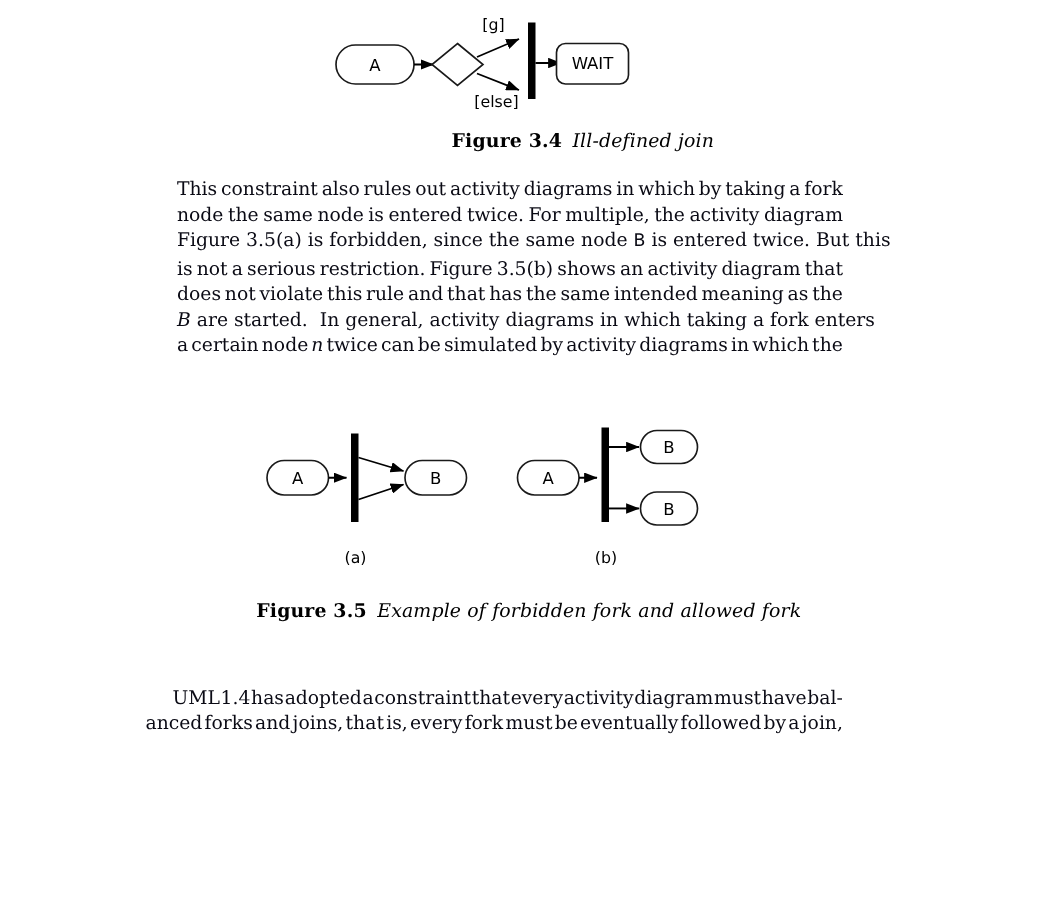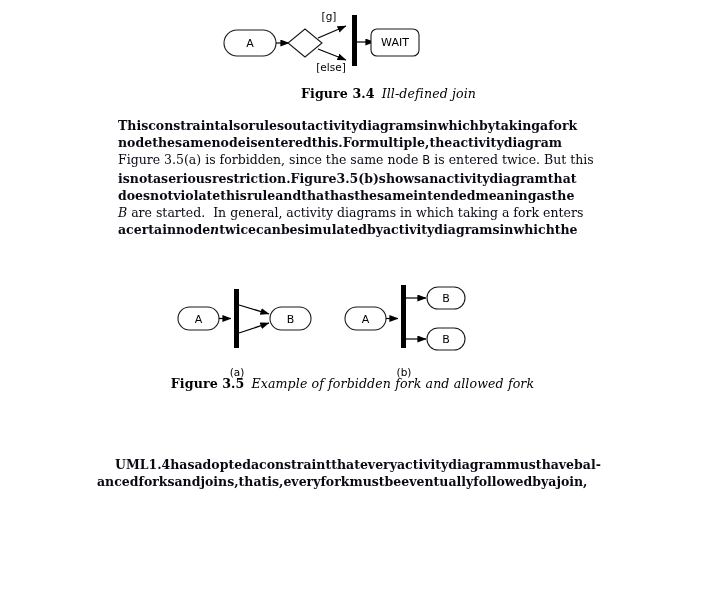--- a/index.html
+++ b/index.html
@@ -39,21 +39,21 @@
   
   .caption {
     position: absolute;
     width: 705px;
     text-align: center;
     font-size: 12.6px;
     line-height: 16px;
     letter-spacing: 0.1px;
   }
   #cap-34 { top: 86px; padding-left: 36px; }
-  #cap-35 { top: 376px; }
+  #cap-35 { top: 399px; }
   .caption .cap-label {
     font-weight: bold;
     font-family: "DejaVu Serif", "Liberation Serif", serif;
   }
   .caption .cap-text {
     font-style: italic;
     font-family: "DejaVu Serif", "Liberation Serif", serif;
     margin-left: 7px;
   }
 
@@ -90,21 +90,20 @@
   }
   .para .line {
     display: block;
     white-space: nowrap;
   }
   
   .para .line.just {
     display: flex;
     justify-content: space-between;
     white-space: nowrap;
-    font-weight: bold;
   }
   .para .line.just > span { white-space: pre; }
   .para .line.last { display: block; }
 
   .mv { font-style: italic; font-family: "DejaVu Serif", "Liberation Serif", serif; }
   .sansb { font-family: "DejaVu Sans", "Liberation Sans", sans-serif; font-size: 11.6px; }
 
   
   .node-label {
     font-family: "DejaVu Sans", "Liberation Sans", sans-serif;
@@ -176,21 +175,21 @@
         <span>a</span>
         <span>fork</span>
     </span>
     <span class="line just">
       <span>node</span>
         <span>the</span>
         <span>same</span>
         <span>node</span>
         <span>is</span>
         <span>entered</span>
-        <span>this.</span>
+        <span>twice.</span>
         <span>For</span>
         <span>multiple,</span>
         <span>the</span>
         <span>activity</span>
         <span>diagram</span>
     </span>
     <span class="line last">Figure 3.5(a) is forbidden, since the same node <span class="sansb">B</span> is entered twice. But this</span>
     <span class="line just">
       <span>is</span>
         <span>not</span>

